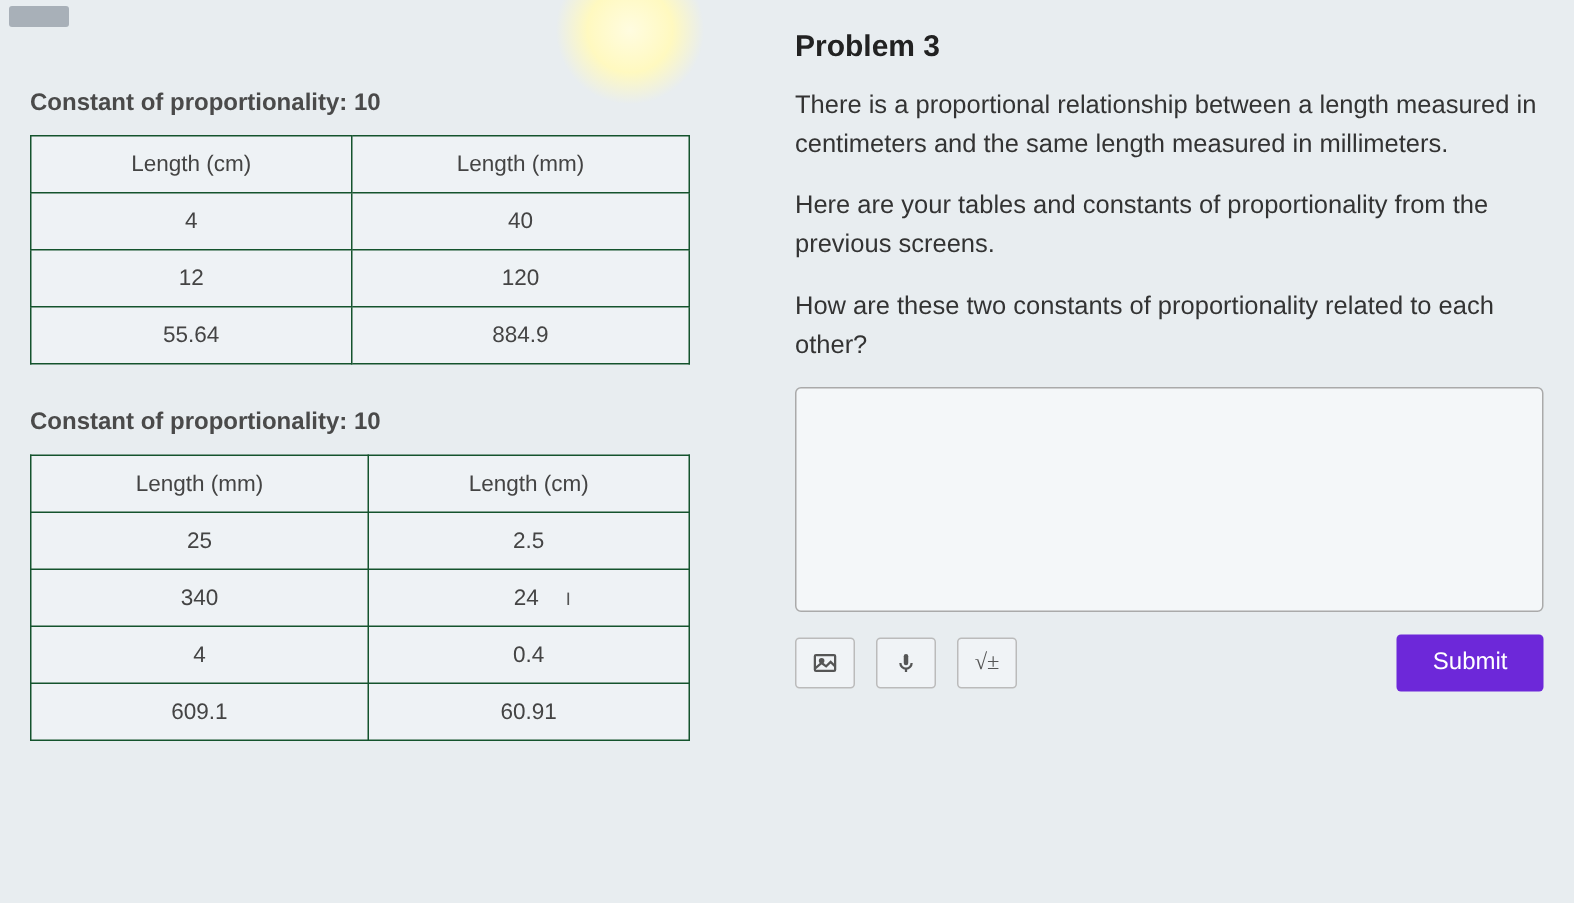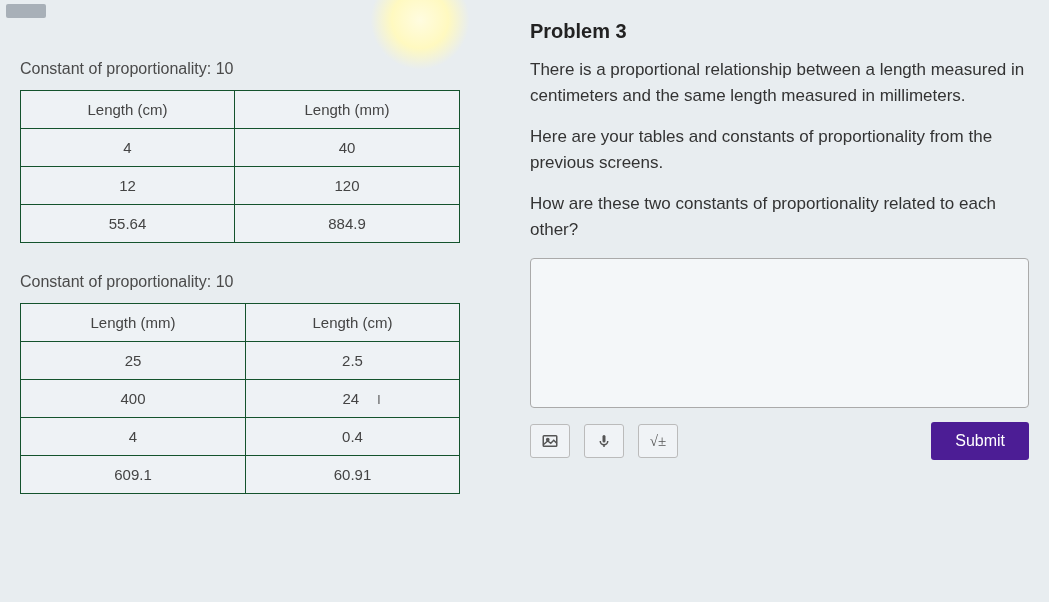--- a/index.html
+++ b/index.html
@@ -44,21 +44,21 @@
     padding-top: 40px;
   }
   .right-col {
     flex: 1;
     padding-top: 0;
   }
   .constant-label {
     font-size: 16px;
     color: #4a4a4a;
     margin-bottom: 12px;
-    font-weight: 400;
+    font-weight: 700;
   }
   table {
     border-collapse: collapse;
     width: 440px;
     margin-bottom: 30px;
     background: #eef2f5;
   }
   table th, table td {
     border: 1px solid #14532d;
     padding: 10px 8px;
@@ -108,21 +108,21 @@
     border-radius: 3px;
     display: flex;
     align-items: center;
     justify-content: center;
     cursor: pointer;
     color: #555;
   }
   .tool-btn svg { width: 18px; height: 18px; }
   .spacer { flex: 1; }
   .submit-btn {
-    background: #4c1d95;
+    background: #6d28d9;
     color: #fff;
     border: none;
     padding: 10px 24px;
     font-size: 16px;
     border-radius: 3px;
     cursor: pointer;
   }
   .math-sym {
     font-size: 15px;
     font-family: "Times New Roman", serif;
@@ -177,21 +177,21 @@
           <th>Length (mm)</th>
           <th>Length (cm)</th>
         </tr>
       </thead>
       <tbody>
         <tr>
           <td>25</td>
           <td>2.5</td>
         </tr>
         <tr>
-          <td>400</td>
+          <td>340</td>
           <td><span>24</span><span class="cursor-mark">I</span></td>
         </tr>
         <tr>
           <td>4</td>
           <td>0.4</td>
         </tr>
         <tr>
           <td>609.1</td>
           <td>60.91</td>
         </tr>

